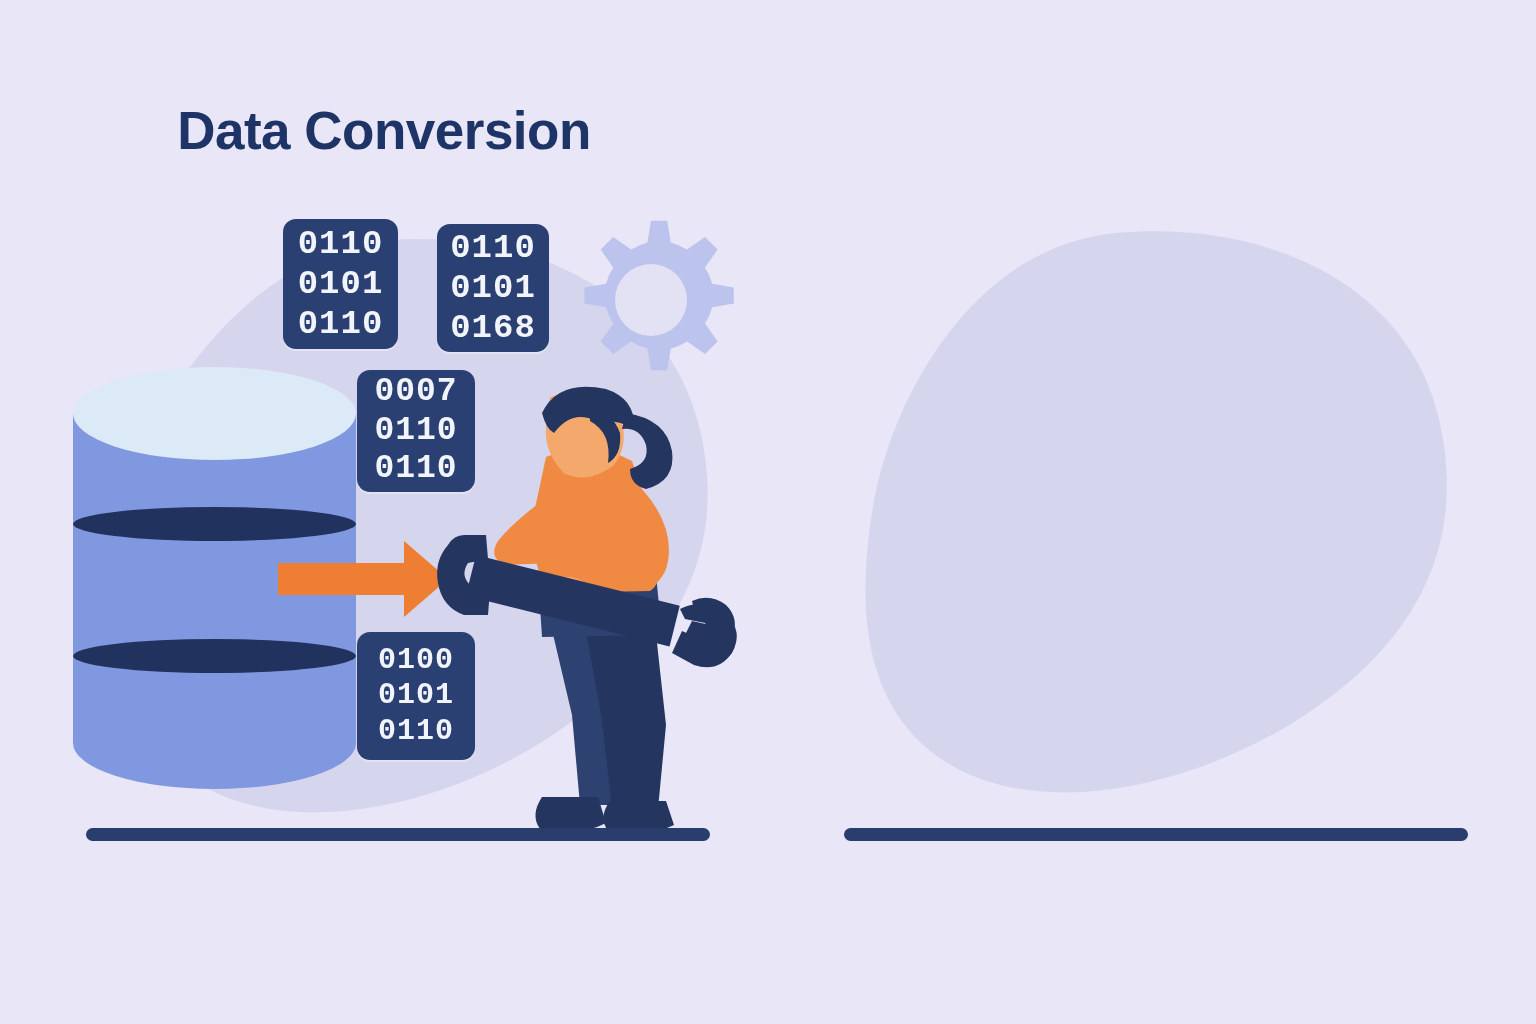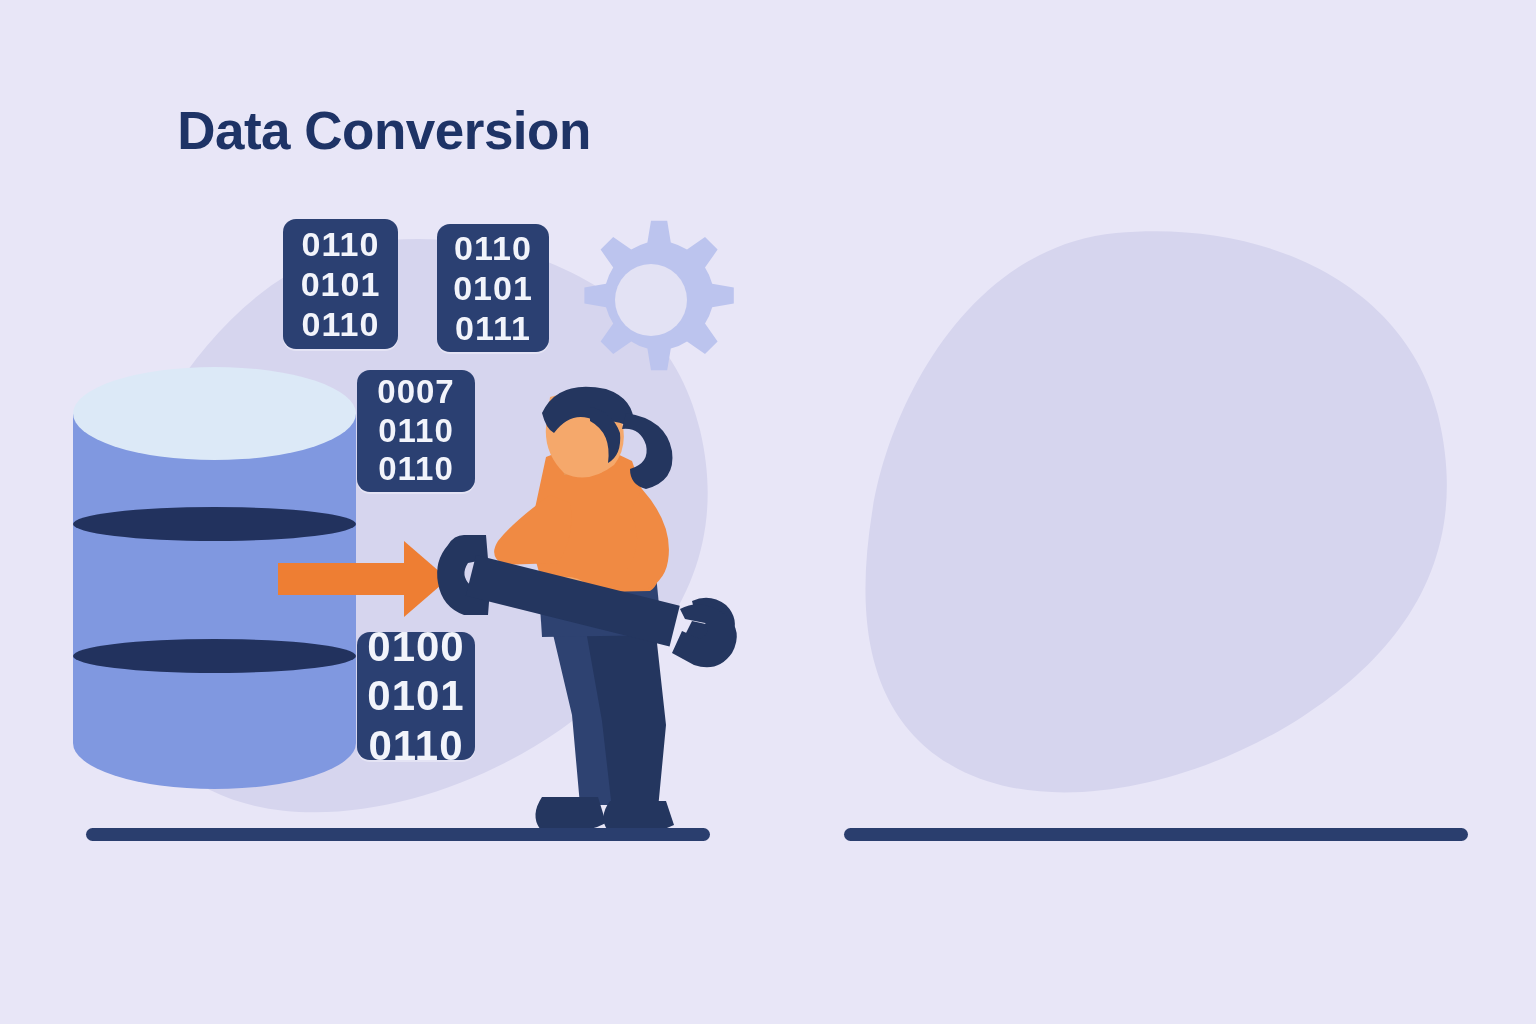--- a/index.html
+++ b/index.html
@@ -26,20 +26,21 @@
   .ground{
     position:absolute;height:13px;background:#2A3E6E;border-radius:7px;
   }
 
   
   .binchip{
     position:absolute;background:#2B4072;border-radius:13px;
     display:flex;flex-direction:column;align-items:center;justify-content:center;
     color:#F2F4FB;font-weight:700;letter-spacing:1px;
     box-shadow:0 2px 0 rgba(255,255,255,.35);
+    font-family:Liberation Mono, monospace;
   }
   .binchip span{display:block;line-height:1.18;}
 
   
   .arrow-right{position:absolute;}
   .arrow-right .shaft{position:absolute;background:#EE7E33;}
   .arrow-right .head{
     position:absolute;width:0;height:0;
     border-top:38px solid transparent;border-bottom:38px solid transparent;
     border-left:44px solid #EE7E33;
@@ -83,30 +84,30 @@
 
     <div class="binchip" style="left:283px;top:219px;width:115px;height:130px;font-size:34px;">
       <span>0110</span>
       <span>0101</span>
       <span>0110</span>
     </div>
 
     <div class="binchip" style="left:437px;top:224px;width:112px;height:128px;font-size:34px;">
       <span>0110</span>
       <span>0101</span>
-      <span>0111</span>
+      <span>0168</span>
     </div>
 
     <div class="binchip" style="left:357px;top:370px;width:118px;height:122px;font-size:33px;">
       <span>0007</span>
       <span>0110</span>
       <span>0110</span>
     </div>
 
-    <div class="binchip" style="left:357px;top:632px;width:118px;height:128px;font-size:42px;">
+    <div class="binchip" style="left:357px;top:632px;width:118px;height:128px;font-size:30px;">
       <span>0100</span>
       <span>0101</span>
       <span>0110</span>
     </div>
 
     <div class="db" style="left:73px;top:367px;width:283px;height:425px;">
       <div class="bottomcap" style="top:330px;height:92px;"></div>
       <div class="body" style="top:46px;height:330px;"></div>
       <div class="top" style="top:0px;height:93px;"></div>
       <div class="band" style="top:140px;"></div>

